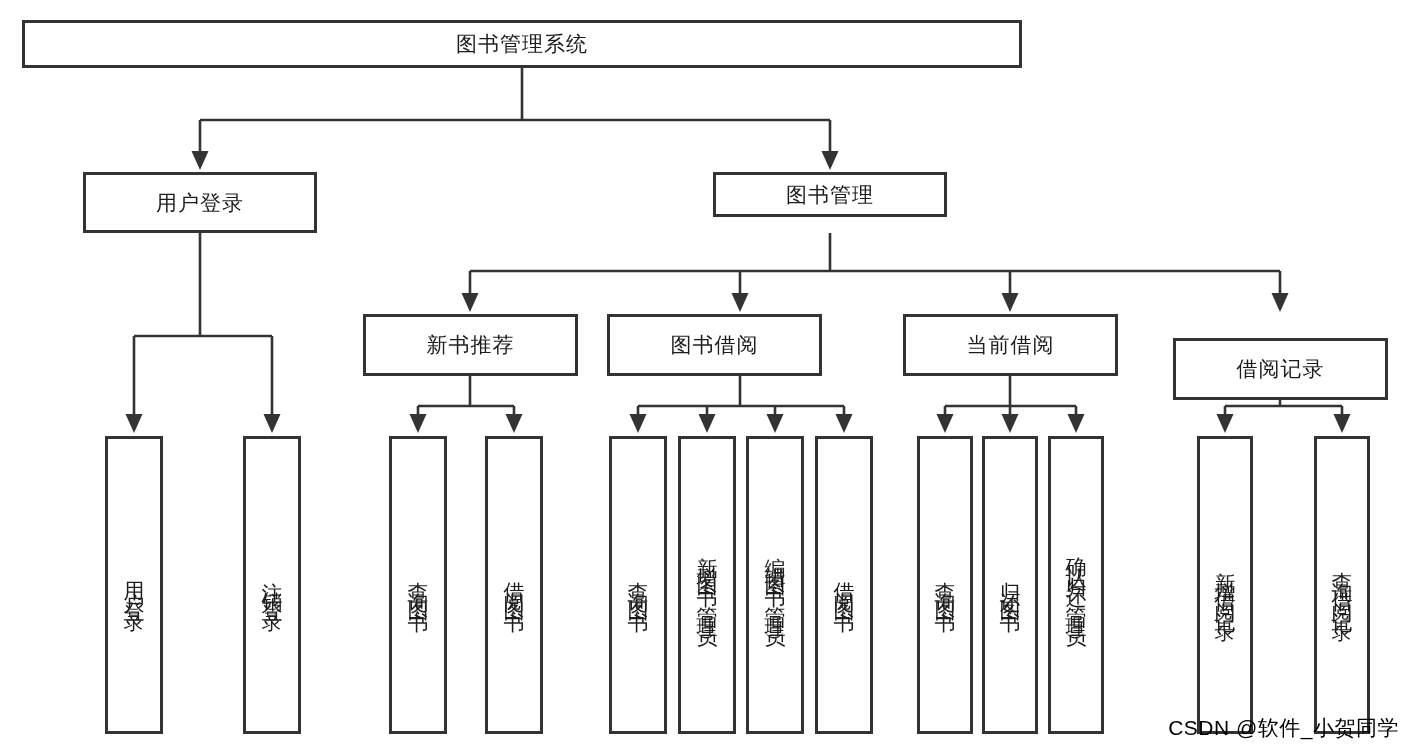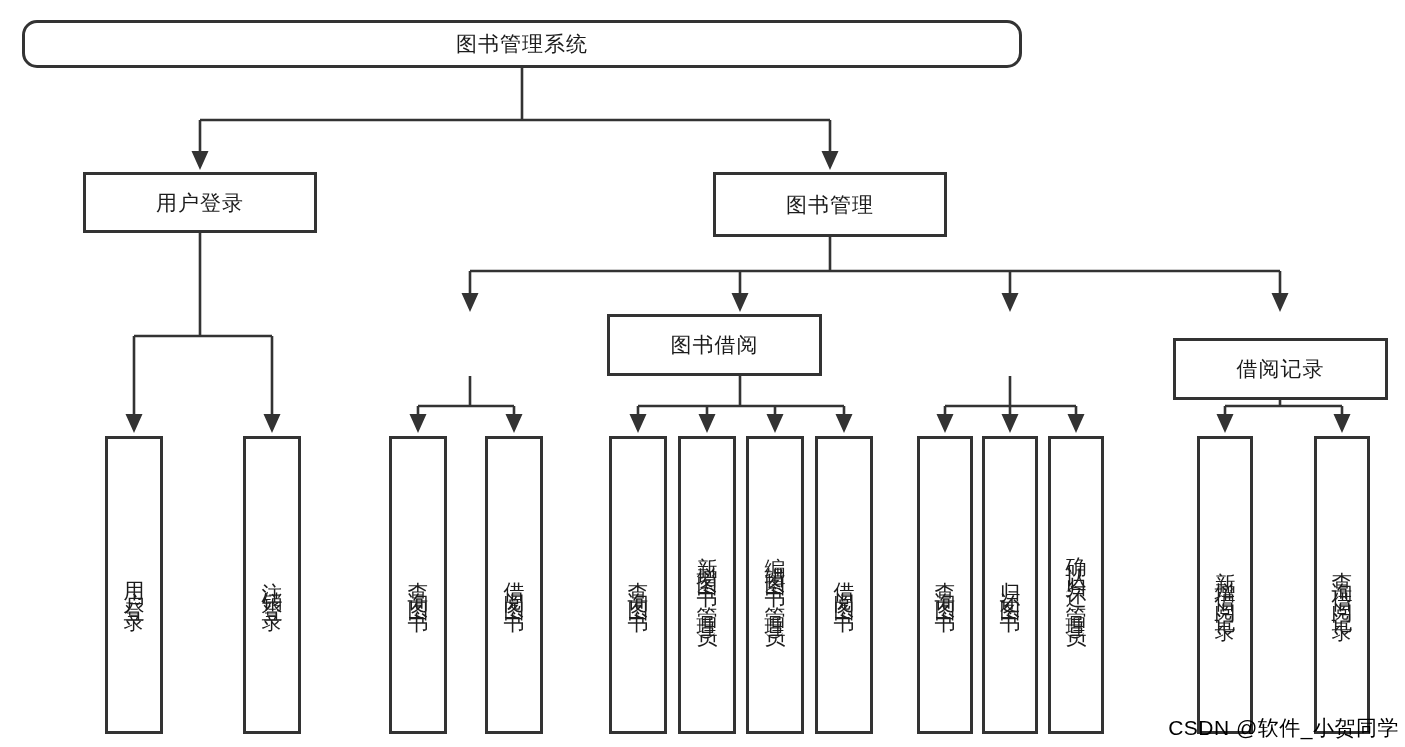--- a/index.html
+++ b/index.html
@@ -18,24 +18,24 @@
     border:3px solid #333333;
     background:#ffffff;
     display:flex;
     align-items:center;
     justify-content:center;
     font-size:21px;
     letter-spacing:1px;
     white-space:nowrap;
   }
   
-  .b-root{left:22px;top:20px;width:1000px;height:48px;border-radius:15px;}
+  .b-root{left:22px;top:20px;width:1000px;height:48px;}
   
   .b-ul{left:83px;top:172px;width:234px;height:61px;}
-  .b-bm{left:713px;top:172px;width:234px;height:65px;}
+  .b-bm{left:713px;top:172px;width:234px;height:45px;}
   
   .l3{top:314px;width:215px;height:62px;}
   .l3-0{left:363px;}
   .l3-1{left:607px;}
   .l3-2{left:903px;}
   .l3-3{left:1173px;margin-top:24px;}
   
   .lf{
     top:436px;height:298px;
     writing-mode:vertical-rl;
@@ -103,21 +103,23 @@
       M1067.5 414 L1084.5 414 L1076 433 Z
       M1216.5 414 L1233.5 414 L1225 433 Z
       M1333.5 414 L1350.5 414 L1342 433 Z"></path>
   </svg>
 
   <div class="box b-root">图书管理系统</div>
 
   <div class="box b-ul">用户登录</div>
   <div class="box b-bm">图书管理</div>
 
+  <div class="box l3 l3-0">新书推荐</div>
   <div class="box l3 l3-1">图书借阅</div>
+  <div class="box l3 l3-2">当前借阅</div>
   <div class="box l3 l3-3">借阅记录</div>
 
   <div class="box lf lf-ul0">用户登录</div>
   <div class="box lf lf-ul1">注销登录</div>
 
   <div class="box lf lf-nb0">查询图书</div>
   <div class="box lf lf-nb1">借阅图书</div>
 
   <div class="box lf lf-bb0">查询图书</div>
   <div class="box lf lf-bb1">新增图书（管理员）</div>

